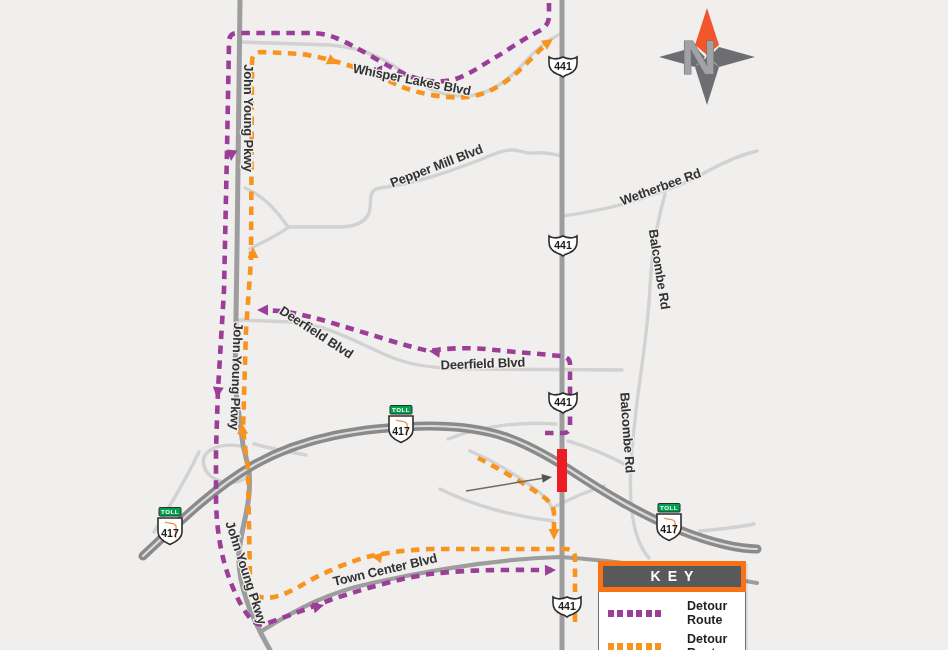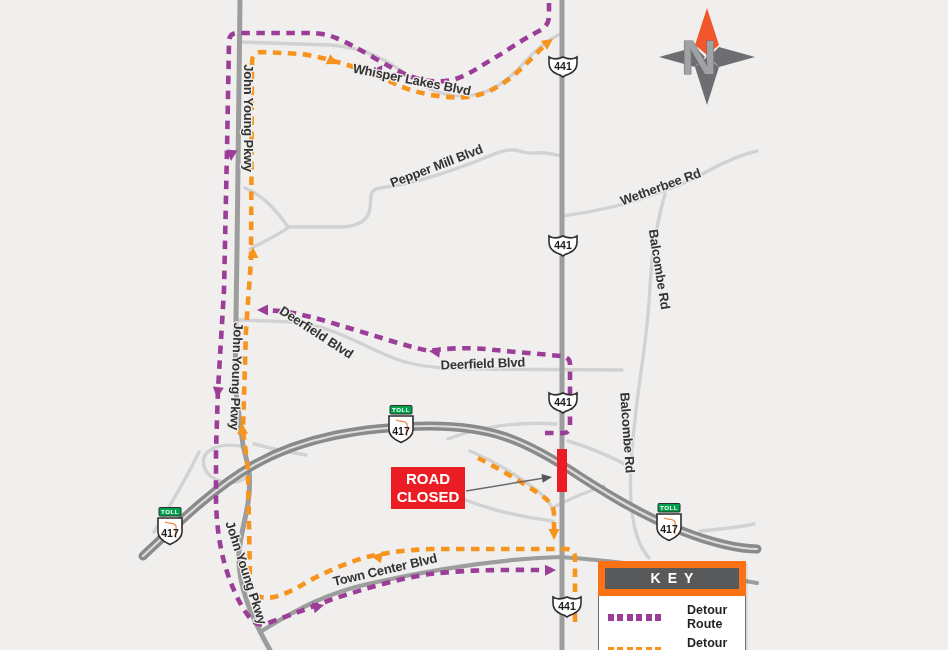--- a/index.html
+++ b/index.html
@@ -45,21 +45,21 @@
 
   
   .road-closed-box{position:absolute;left:391px;top:467px;width:74px;
         background:var(--road-closed-red,#ec1c24);color:#fff;font-weight:bold;
         font-size:15px;line-height:1.18;text-align:center;padding:3px 0 4px;}
   .road-closed-box span{display:block;}
 
   
   .key{position:absolute;left:598px;top:561px;width:148px;
        box-shadow:2px 2px 0 rgba(0,0,0,0.08);}
-  .key-header{background:var(--key-header-bg,#58595b);border:7px solid #f97316;
+  .key-header{background:var(--key-header-bg,#58595b);border:5px solid #f97316;
        color:#fff;font-weight:bold;font-size:14px;letter-spacing:7px;
        text-align:center;padding:2px 0 3px 7px;}
   .key-body{background:#fff;border:1px solid #6f6f72;border-top:none;
        padding:7px 7px 8px 9px;display:flex;flex-direction:column;gap:5px;}
   .key-row{display:flex;align-items:center;gap:25px;
        font-size:12.5px;font-weight:bold;color:#231f20;}
   .swatch{width:54px;height:7px;flex:none;}
   .swatch.purple-dashed{background:repeating-linear-gradient(90deg,
        var(--detour-purple,#9c3e98) 0 6px, transparent 6px 9.5px);}
   .swatch.orange-dashed{background:repeating-linear-gradient(90deg,
@@ -195,24 +195,20 @@
 
   <g transform="translate(707,57)">
     <path class="compass-gray" d="M-48,0 L-12,-10 L-2,0 L-12,10 Z"></path>
     <path class="compass-gray" d="M48,0 L12,-10 L2,0 L12,10 Z"></path>
     <path class="compass-gray" d="M0,48 L12,10 L0,0 L-12,10 Z"></path>
     <path class="compass-orange" d="M0,-49 L12,-12 L0,-2 L-12,-12 Z"></path>
     <text class="compass-letter" x="-8" y="17">N</text>
   </g>
 </svg>
 
-<div class="road-closed-box">
-  <span>ROAD</span>
-  <span>CLOSED</span>
-</div>
 
 <div class="key">
   <div class="key-header">KEY</div>
   <div class="key-body">
     <div class="key-row">
       <span class="swatch purple-dashed"></span>
       <span>Detour Route</span>
     </div>
     <div class="key-row">
       <span class="swatch orange-dashed"></span>

